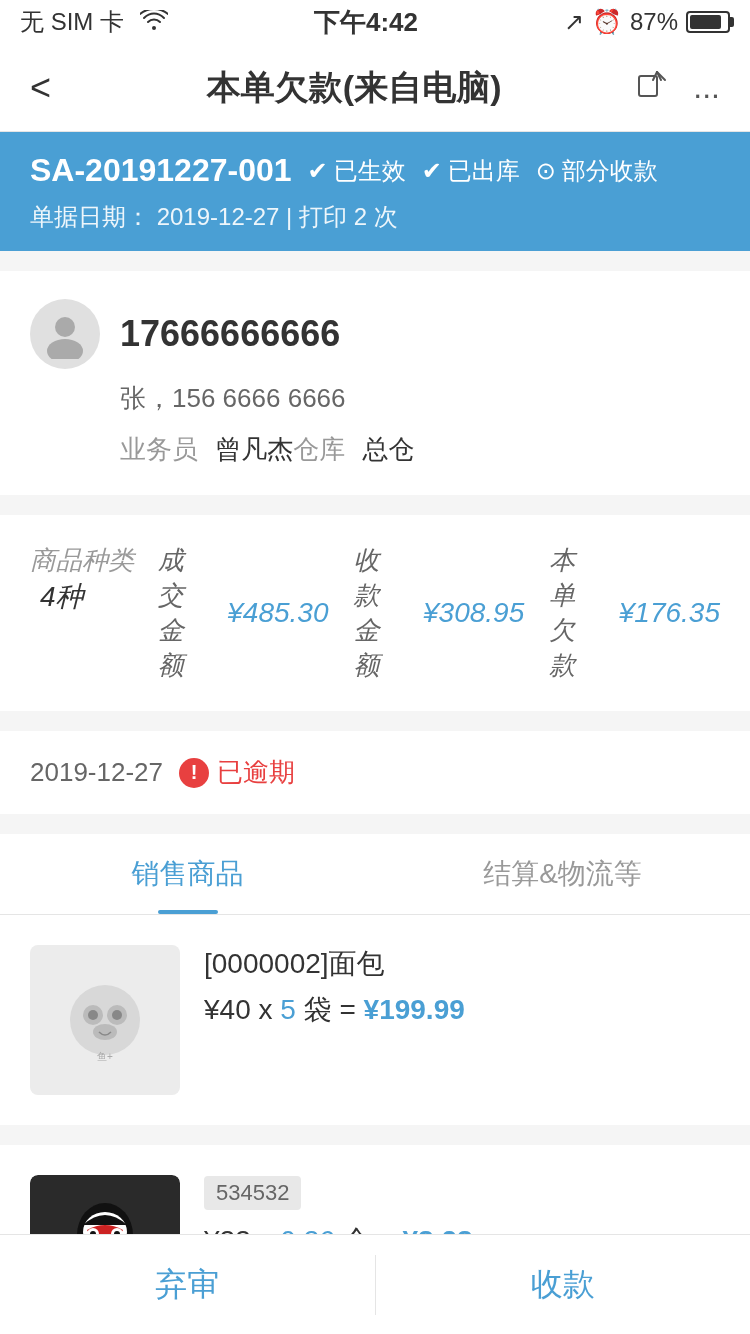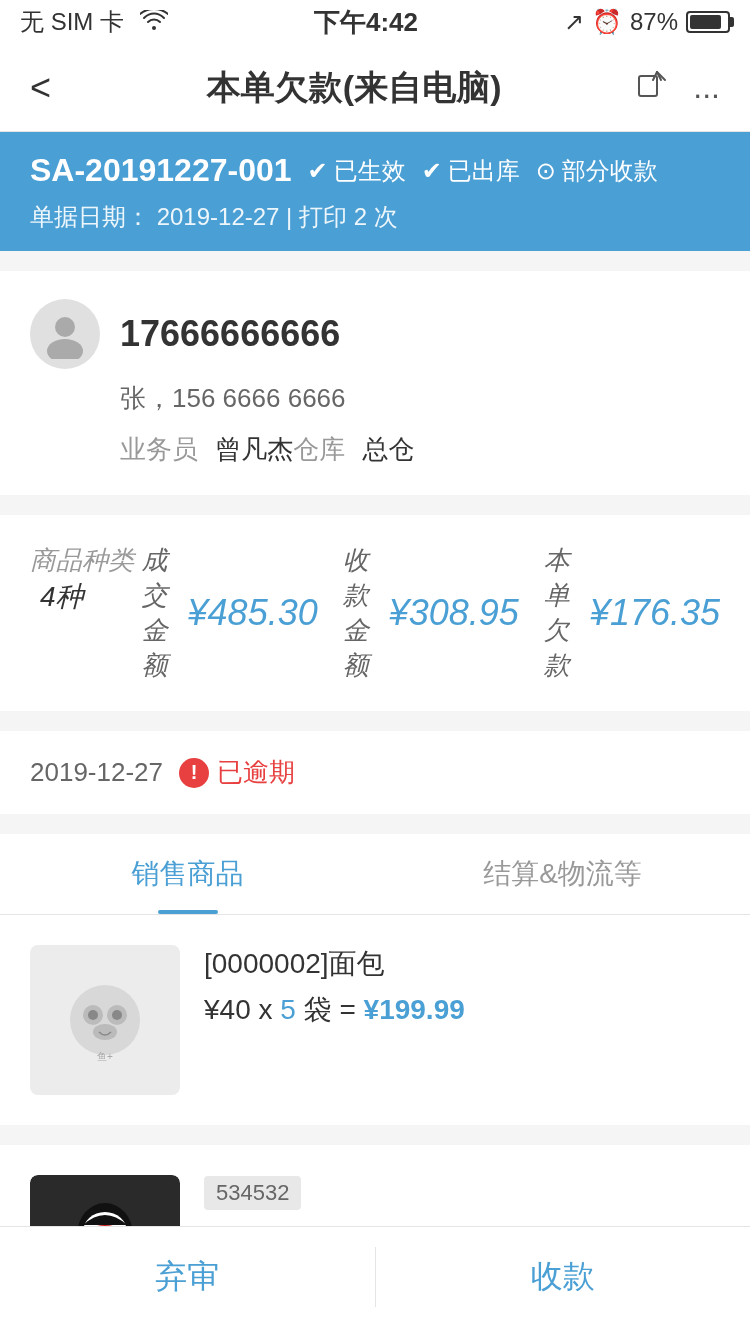--- a/index.html
+++ b/index.html
@@ -182,21 +182,21 @@
       align-items: flex-end;
       gap: 25px;
     }
     .summary-row {
       display: flex;
       align-items: center;
       gap: 20px;
       font-size: 26px;
     }
     .summary-row-label { color: #666; }
-    .summary-row-value { color: #4a9fd4; font-size: 36px; }
+    .summary-row-value { color: #4a9fd4; font-size: 28px; }
 
     
     .payment-due-section {
       background: #fff;
       padding: 24px 30px;
       margin-top: 20px;
       display: flex;
       align-items: center;
       gap: 16px;
       font-size: 26px;
@@ -301,21 +301,21 @@
     .product-price {
       font-size: 28px;
       color: #333;
     }
     .price-highlight { color: #4a9fd4; }
     .price-total { color: #4a9fd4; font-weight: 600; }
 
     
     .bottom-bar {
       position: fixed;
-      bottom: 8px;
+      bottom: 0;
       width: 750px;
       height: 100px;
       background: #fff;
       border-top: 1px solid #e5e5e5;
       display: flex;
     }
     .bottom-btn {
       flex: 1;
       display: flex;
       align-items: center;

